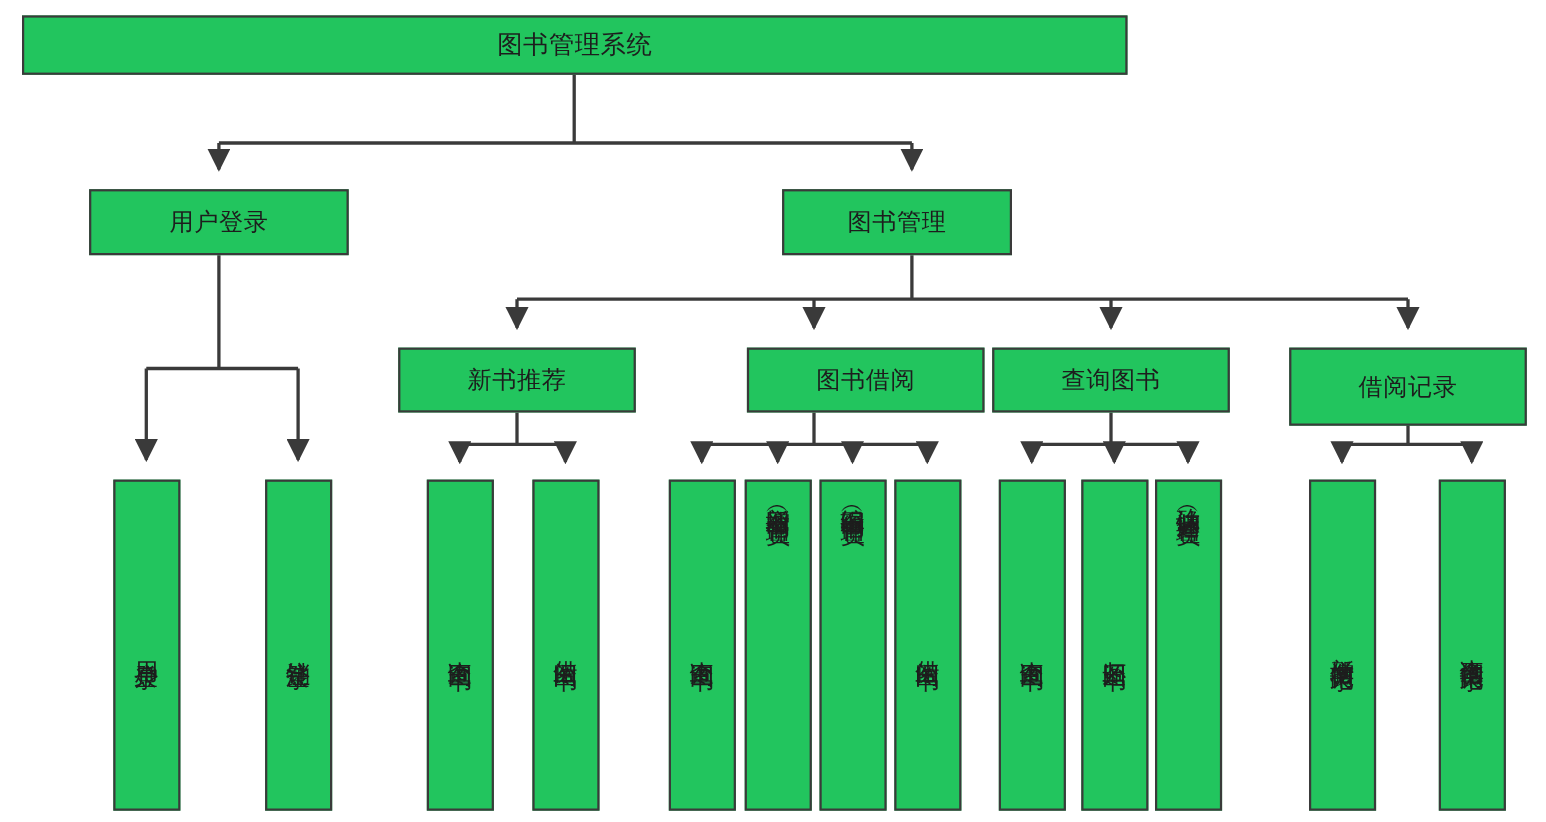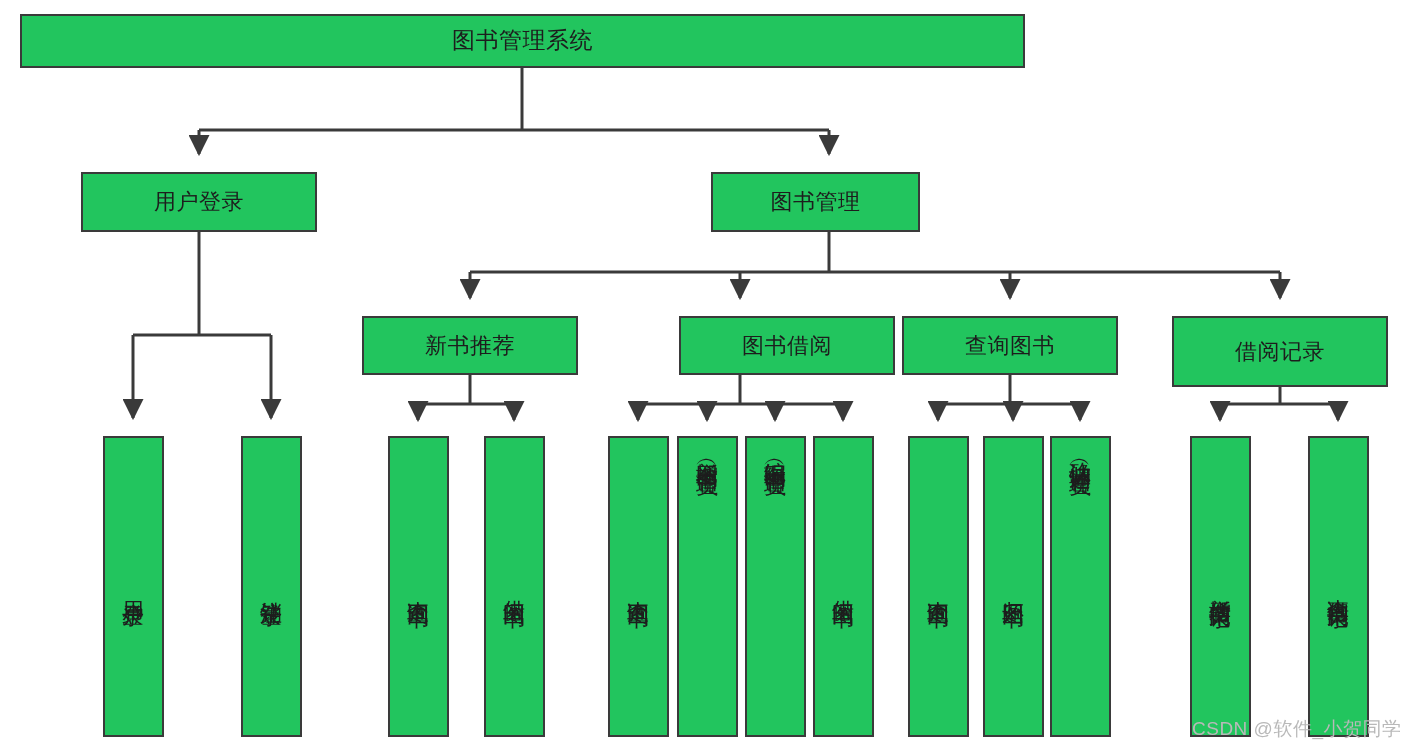--- a/index.html
+++ b/index.html
@@ -182,15 +182,14 @@
   <div class="node vert" id="node-leaf-confirm-return" style="left: 1050px; top: 436px; width: 61px; height: 301px;">
     <span class="label" style="padding-top: 6px;">确认归还（管理员）</span>
   </div>
   <div class="node vert center-text" id="node-leaf-add-record" style="left: 1190px; top: 436px; width: 61px; height: 301px;">
     <span class="label">新增借阅记录</span>
   </div>
   <div class="node vert center-text" id="node-leaf-query-record" style="left: 1308px; top: 436px; width: 61px; height: 301px;">
     <span class="label">查询借阅记录</span>
   </div>
 
-  <div class="watermark" style="left: 1192px; top: 716px;">CSDN @软件_小贺同学</div>
 
 </div>
 
 </body></html>

